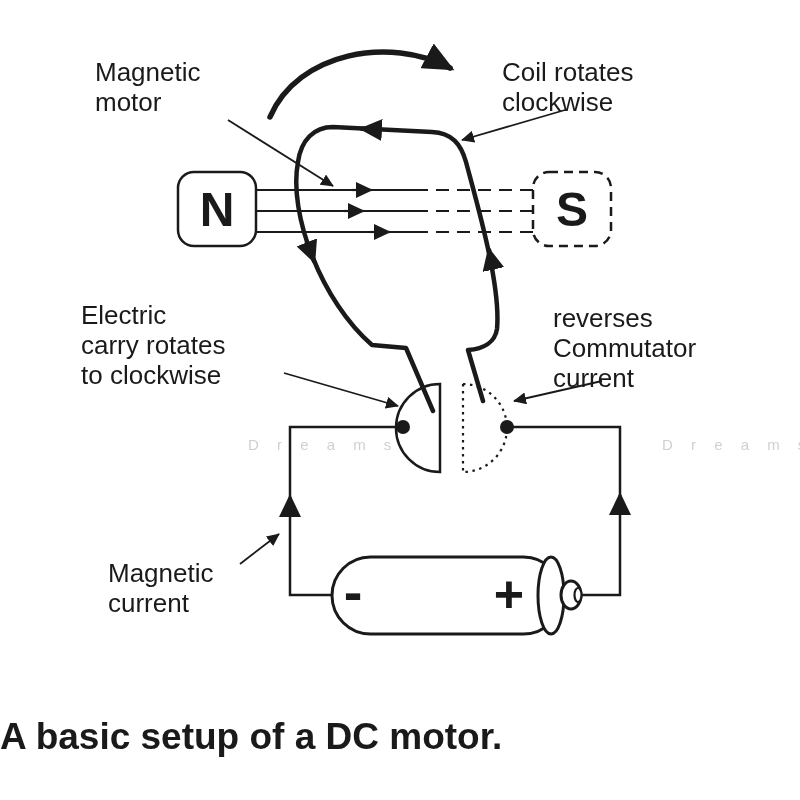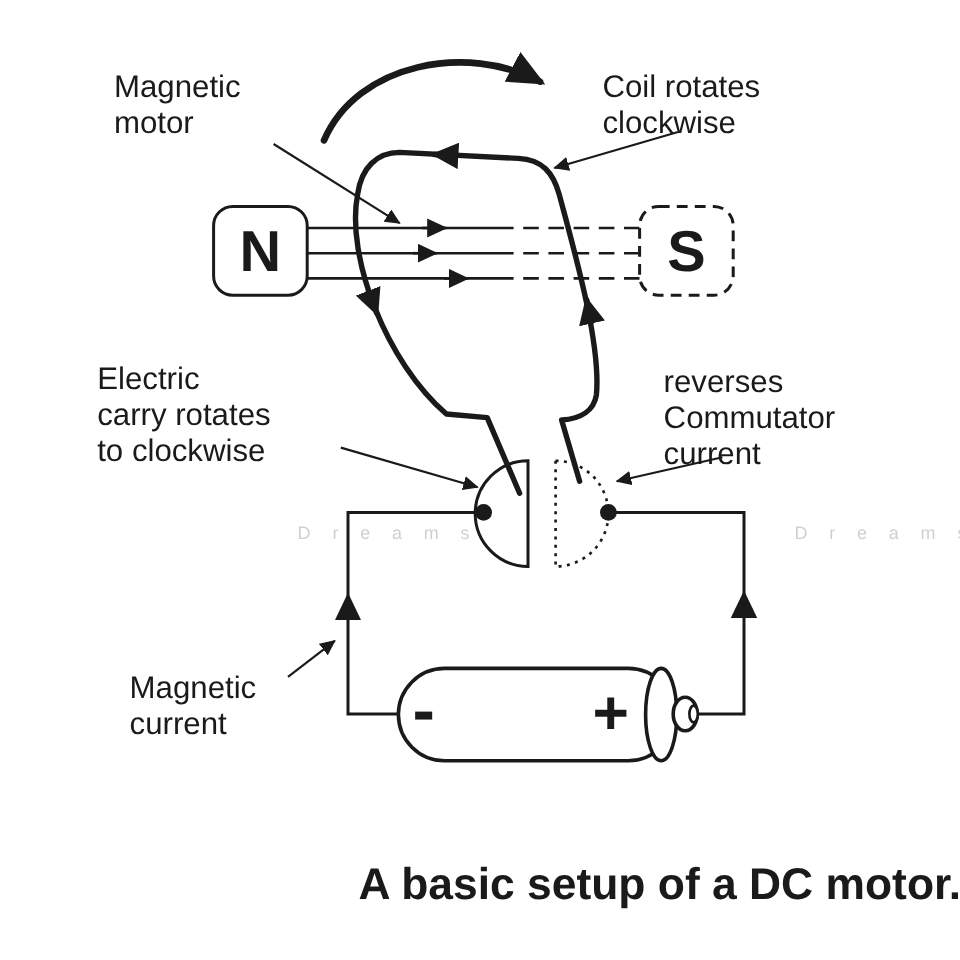--- a/index.html
+++ b/index.html
@@ -8,22 +8,22 @@
     --watermark:#9ba3ad;
   }
   html,body{margin:0;padding:0;background:var(--background);}
   .page{
     position:relative;width:800px;height:800px;background:var(--background);
     font-family:"Liberation Sans","DejaVu Sans",sans-serif;overflow:hidden;
   }
   svg.diagram{position:absolute;left:0;top:0;}
   .label{position:absolute;font-size:26px;line-height:30px;color:var(--ink);}
   .label span{display:block;}
-  .caption{position:absolute;left:0;top:716px;width:780px;text-align:right;
-    font-weight:bold;font-size:37px;color:var(--ink);margin-left:21px;}
+  .caption{position:absolute;left:0;top:716px;width:780px;text-align:left;
+    font-weight:bold;font-size:37px;color:var(--ink);}
   .watermark{position:absolute;top:396px;font-size:15px;letter-spacing:7px;
     color:var(--watermark);opacity:.5;white-space:nowrap;margin-top:40px;}
   
   .s2{stroke:var(--ink);stroke-width:2.2;fill:none;}
   .s25{stroke:var(--ink);stroke-width:2.5;fill:none;}
   .s3{stroke:var(--ink);stroke-width:3;fill:none;}
   .coil{stroke:var(--ink);stroke-width:4.5;fill:none;stroke-linejoin:round;stroke-linecap:round;}
   .rot{stroke:var(--ink);stroke-width:5.5;fill:none;stroke-linecap:round;}
   .thin{stroke:var(--ink);stroke-width:1.8;fill:none;}
   .dash{stroke-dasharray:13 8;}

